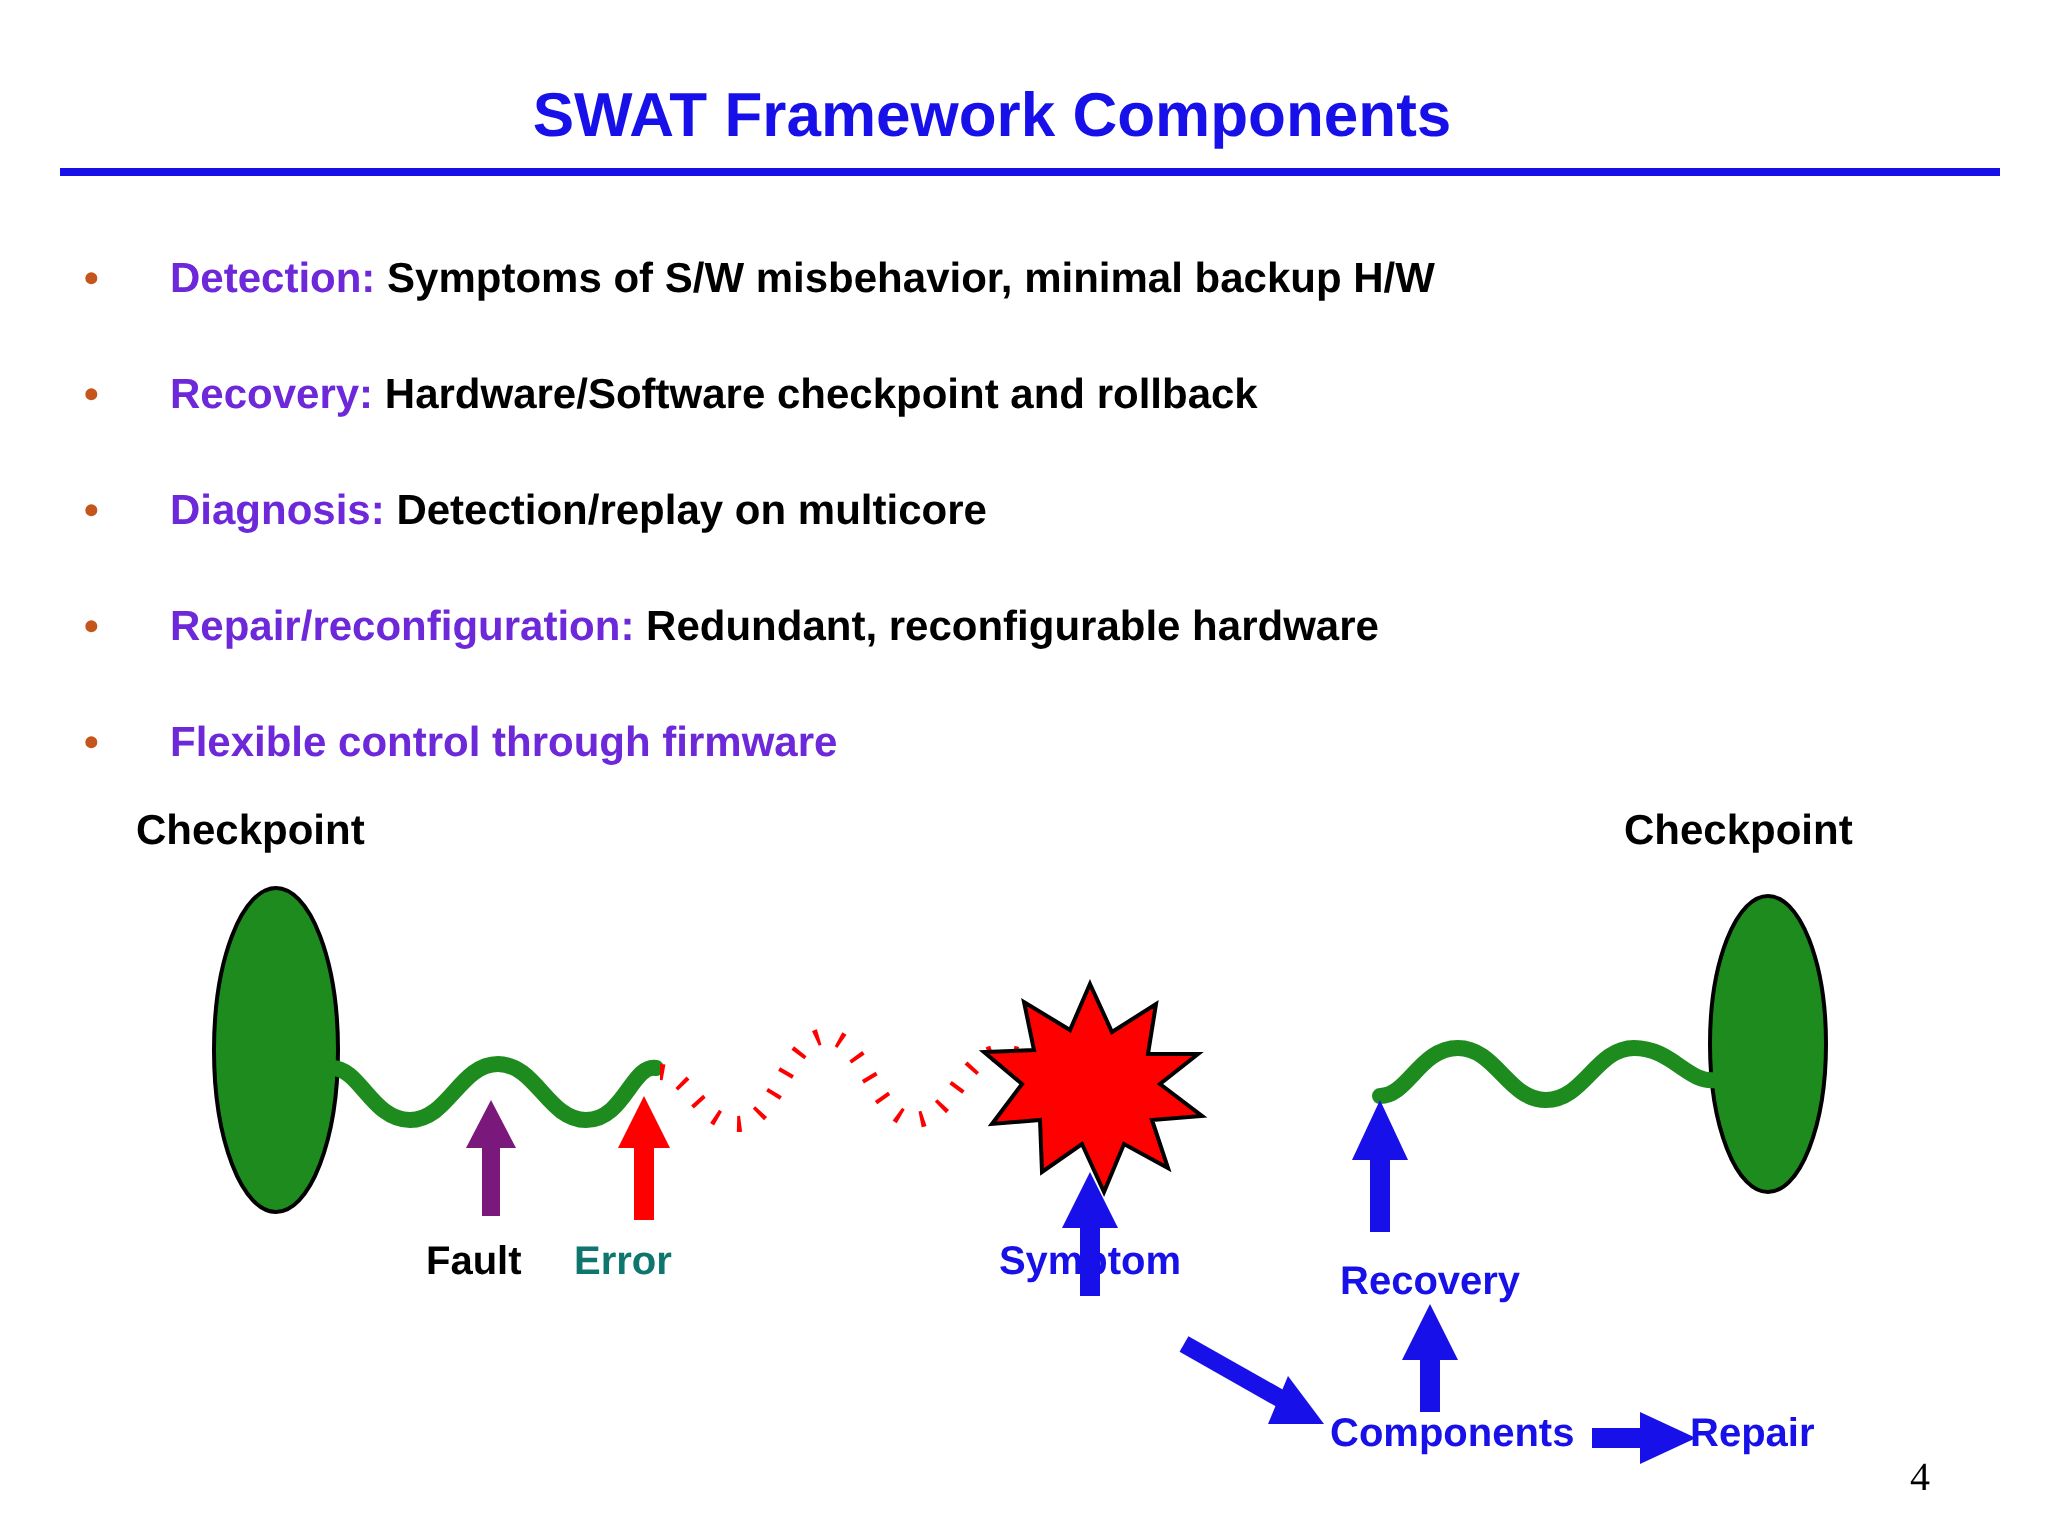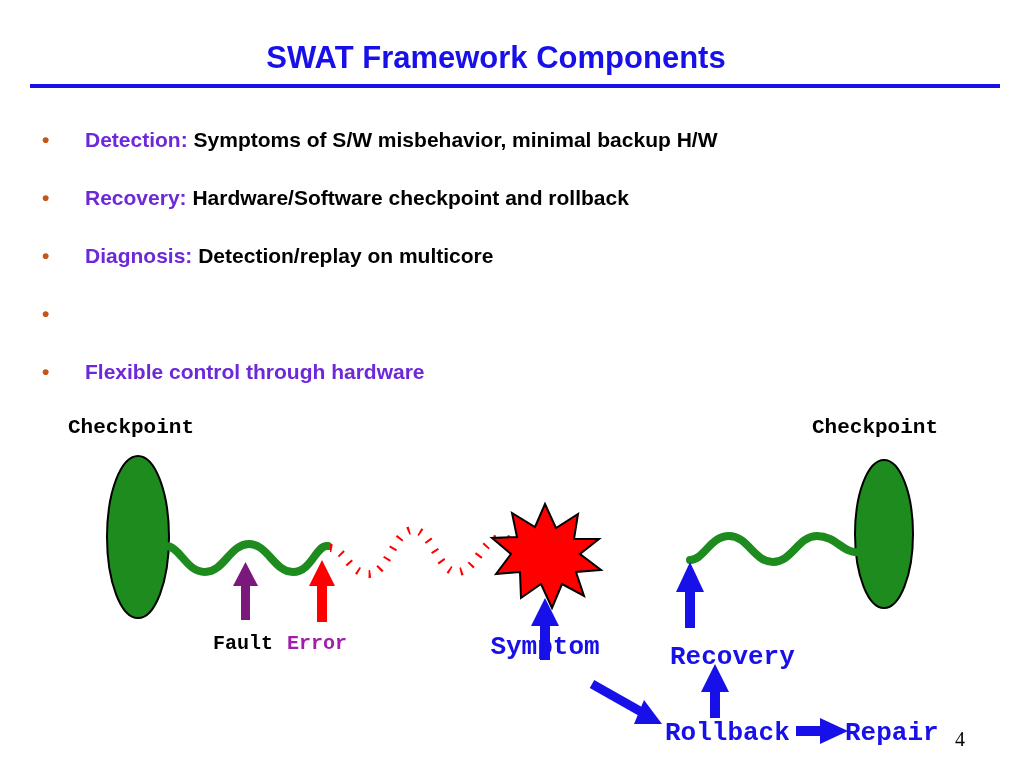--- a/index.html
+++ b/index.html
@@ -71,39 +71,38 @@
     color: #6d28d9;
   }
   .rest {
     color: #000000;
   }
 
   
   #diagram {
     position: absolute;
     left: 0;
-    top: 396px;
+    top: 384px;
     width: 900px;
     height: 372px;
-    font-family: Liberation Mono, monospace;
   }
   #diagram svg {
     position: absolute;
     left: 0;
     top: 0;
   }
   .dlabel {
     position: absolute;
     font-weight: bold;
     white-space: nowrap;
   }
   .dlabel.black { color: #000000; font-size: 21px; }
   .dlabel.purple { color: #000000; font-size: 20px; }
-  .dlabel.red { color: #a21caf; font-size: 20px; }
-  .dlabel.blue { color: #1810E8; font-size: 26px; }
+  .dlabel.red { color: #0f766e; font-size: 20px; }
+  .dlabel.blue { color: #1810E8; font-size: 20px; }
   .dlabel.center { text-align: center; }
 
   
   #pagenum {
     position: absolute;
     left: 940px;
     top: 728px;
     width: 40px;
     text-align: center;
     font-family: "Liberation Serif", serif;
@@ -131,25 +130,26 @@
       <span class="bullet-text"><span class="lbl">Recovery:</span><span class="rest"> Hardware/Software checkpoint and rollback</span></span>
     </div>
 
     <div class="bullet-row">
       <span class="bullet-dot">•</span>
       <span class="bullet-text"><span class="lbl">Diagnosis:</span><span class="rest"> Detection/replay on multicore</span></span>
     </div>
 
     <div class="bullet-row">
       <span class="bullet-dot">•</span>
-    </div>
-
-    <div class="bullet-row">
-      <span class="bullet-dot">•</span>
-      <span class="bullet-text"><span class="lbl">Flexible control through hardware</span><span class="rest"></span></span>
+      <span class="bullet-text"><span class="lbl">Repair/reconfiguration:</span><span class="rest"> Redundant, reconfigurable hardware</span></span>
+    </div>
+
+    <div class="bullet-row">
+      <span class="bullet-dot">•</span>
+      <span class="bullet-text"><span class="lbl">Flexible control through firmware</span><span class="rest"></span></span>
     </div>
 
   </div>
 
   <div id="diagram">
 
     <svg width="1024" height="372" viewBox="0 0 1024 372">
       <defs>
         <marker id="arrowblue" markerWidth="6" markerHeight="6" refX="3" refY="3" orient="auto">
           <path d="M0,0 L6,3 L0,6 z" fill="#1810E8"></path>
@@ -213,21 +213,21 @@
     <div class="dlabel black" style="left:812px; top:20px;">Checkpoint</div>
 
     <div class="dlabel purple" style="left:213px; top:236px;">Fault</div>
 
     <div class="dlabel red" style="left:287px; top:236px;">Error</div>
 
     <div class="dlabel blue center" style="left:465px; top:236px; width:160px;">Symptom</div>
 
     <div class="dlabel blue" style="left:670px; top:246px;">Recovery</div>
 
-    <div class="dlabel blue" style="left:665px; top:322px;">Rollback</div>
+    <div class="dlabel blue" style="left:665px; top:322px;">Components</div>
 
     <div class="dlabel blue" style="left:845px; top:322px;">Repair</div>
 
   </div>
 
   <div id="pagenum">4</div>
 
 </div>
 
 </body></html>

